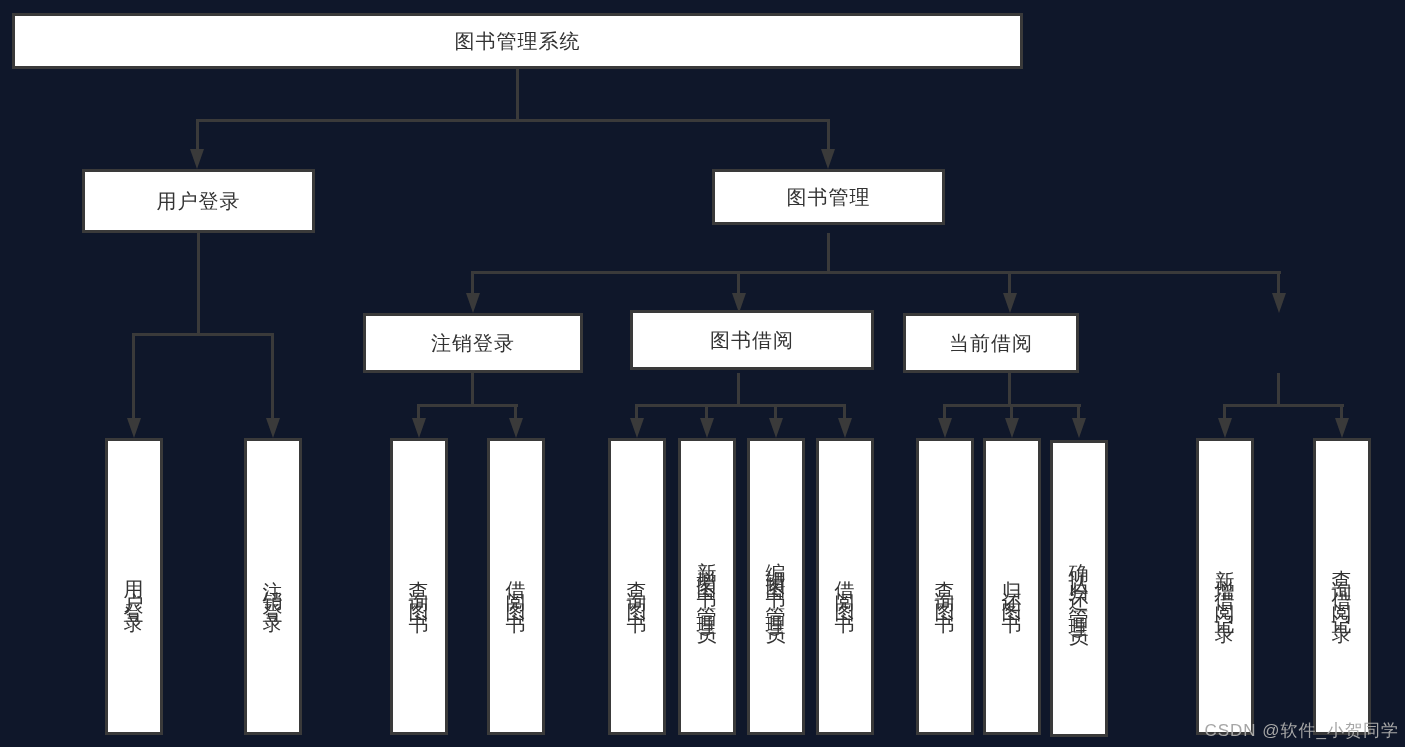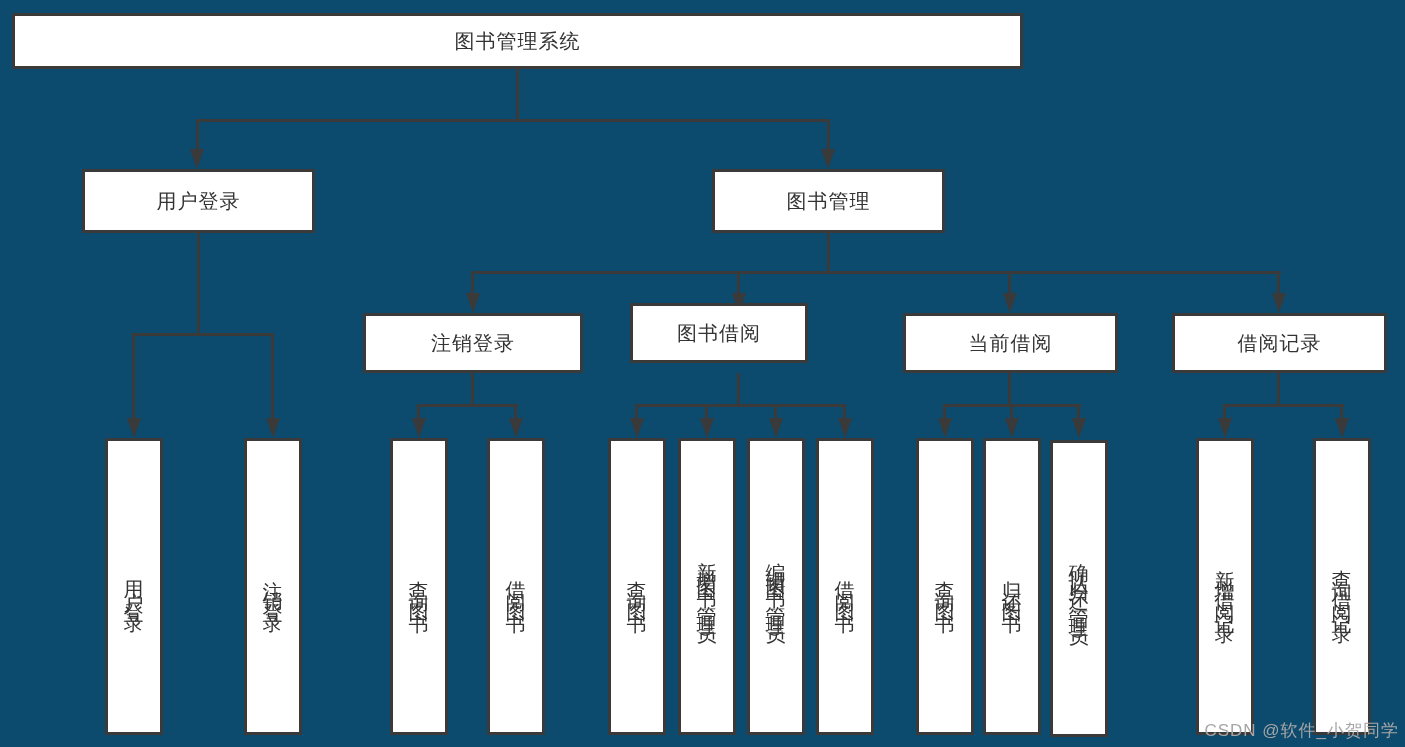--- a/index.html
+++ b/index.html
@@ -1,20 +1,20 @@
 <!DOCTYPE html>
 <html><head>
 <meta charset="utf-8">
 <style>
   html, body { margin: 0; padding: 0; background: #fff; }
   #stage {
     position: relative;
     width: 1405px;
     height: 747px;
-    background: #0c4a6e;
+    background: #0f172a;
     overflow: hidden;
     font-family: "Liberation Sans", "DejaVu Sans", sans-serif;
     color: #333333;
   }
   .box {
     position: absolute;
     box-sizing: border-box;
     border: 3px solid #3a3a3a;
     background: #ffffff;
     display: flex;
@@ -71,21 +71,21 @@
   <div class="line" style="left:516px;top:68px;width:3px;height:52px"></div>
   <div class="line" style="left:196px;top:119px;width:633px;height:3px"></div>
   <div class="line" style="left:196px;top:119px;width:3px;height:32px"></div>
   <div class="arrowhead" style="left:190px;top:149px"></div>
   <div class="line" style="left:827px;top:119px;width:3px;height:32px"></div>
   <div class="arrowhead" style="left:821px;top:149px"></div>
 
   <div class="box hbox" style="left:82px;top:169px;width:233px;height:64px">
     <span>用户登录</span>
   </div>
-  <div class="box hbox" style="left:712px;top:169px;width:233px;height:64px">
+  <div class="box hbox" style="left:712px;top:169px;width:233px;height:56px">
     <span>图书管理</span>
   </div>
 
   <div class="line" style="left:197px;top:233px;width:3px;height:102px"></div>
   <div class="line" style="left:133px;top:333px;width:141px;height:3px"></div>
   <div class="line" style="left:132px;top:333px;width:3px;height:87px"></div>
   <div class="arrowhead" style="left:127px;top:418px"></div>
   <div class="line" style="left:271px;top:333px;width:3px;height:87px"></div>
   <div class="arrowhead" style="left:266px;top:418px"></div>
 
@@ -96,28 +96,25 @@
   <div class="line" style="left:737px;top:271px;width:3px;height:24px"></div>
   <div class="arrowhead" style="left:732px;top:293px"></div>
   <div class="line" style="left:1008px;top:271px;width:3px;height:24px"></div>
   <div class="arrowhead" style="left:1003px;top:293px"></div>
   <div class="line" style="left:1277px;top:271px;width:3px;height:24px"></div>
   <div class="arrowhead" style="left:1272px;top:293px"></div>
 
   <div class="box hbox" style="left:363px;top:313px;width:220px;height:60px">
     <span>注销登录</span>
   </div>
-  <div class="box hbox" style="left:630px;top:303px;width:178px;height:60px">
+  <div class="box hbox" style="left:630px;top:310px;width:244px;height:60px">
     <span>图书借阅</span>
   </div>
-  <div class="box hbox" style="left:903px;top:313px;width:215px;height:60px">
+  <div class="box hbox" style="left:903px;top:313px;width:176px;height:60px">
     <span>当前借阅</span>
-  </div>
-  <div class="box hbox" style="left:1172px;top:313px;width:215px;height:60px">
-    <span>借阅记录</span>
   </div>
 
   <div class="line" style="left:471px;top:373px;width:3px;height:33px"></div>
   <div class="line" style="left:418px;top:404px;width:100px;height:3px"></div>
   <div class="line" style="left:417px;top:404px;width:3px;height:16px"></div>
   <div class="arrowhead" style="left:412px;top:418px"></div>
   <div class="line" style="left:514px;top:404px;width:3px;height:16px"></div>
   <div class="arrowhead" style="left:509px;top:418px"></div>
 
   <div class="line" style="left:737px;top:373px;width:3px;height:33px"></div>

